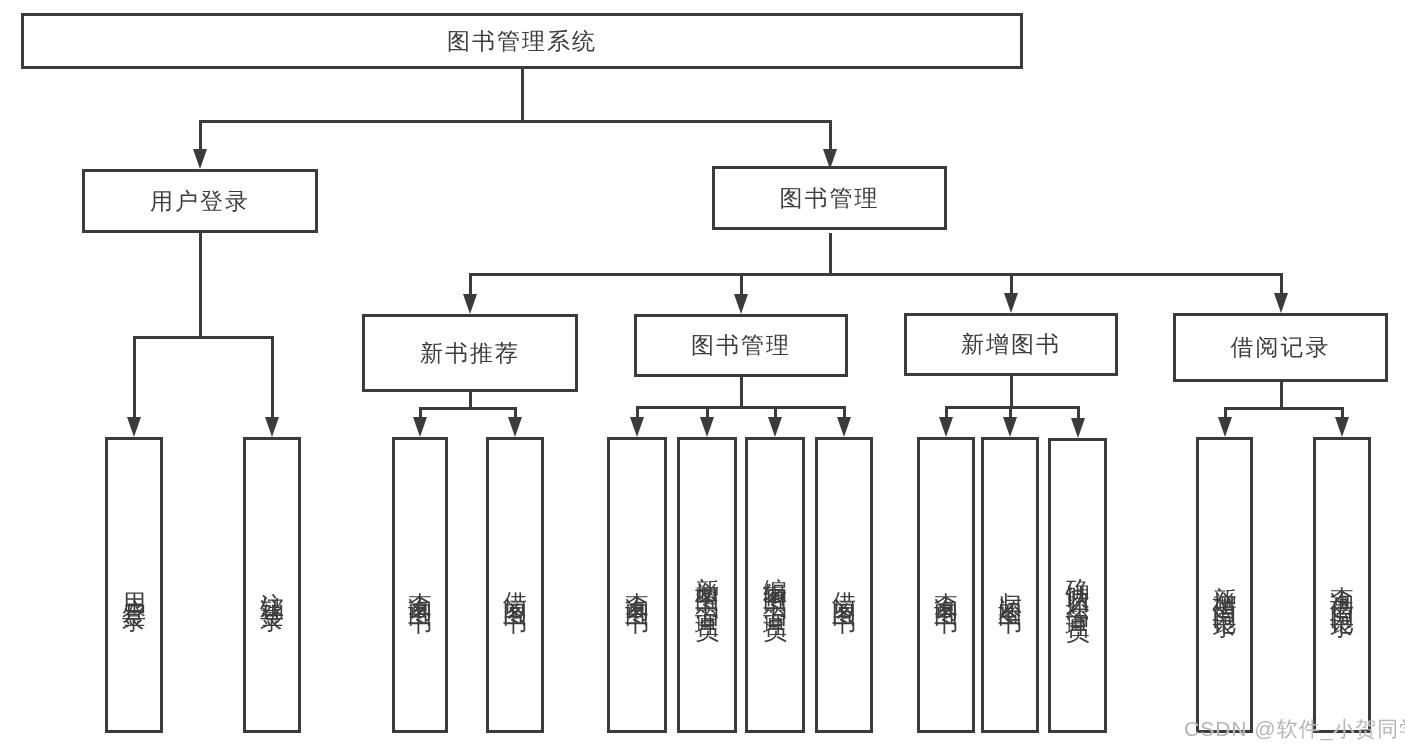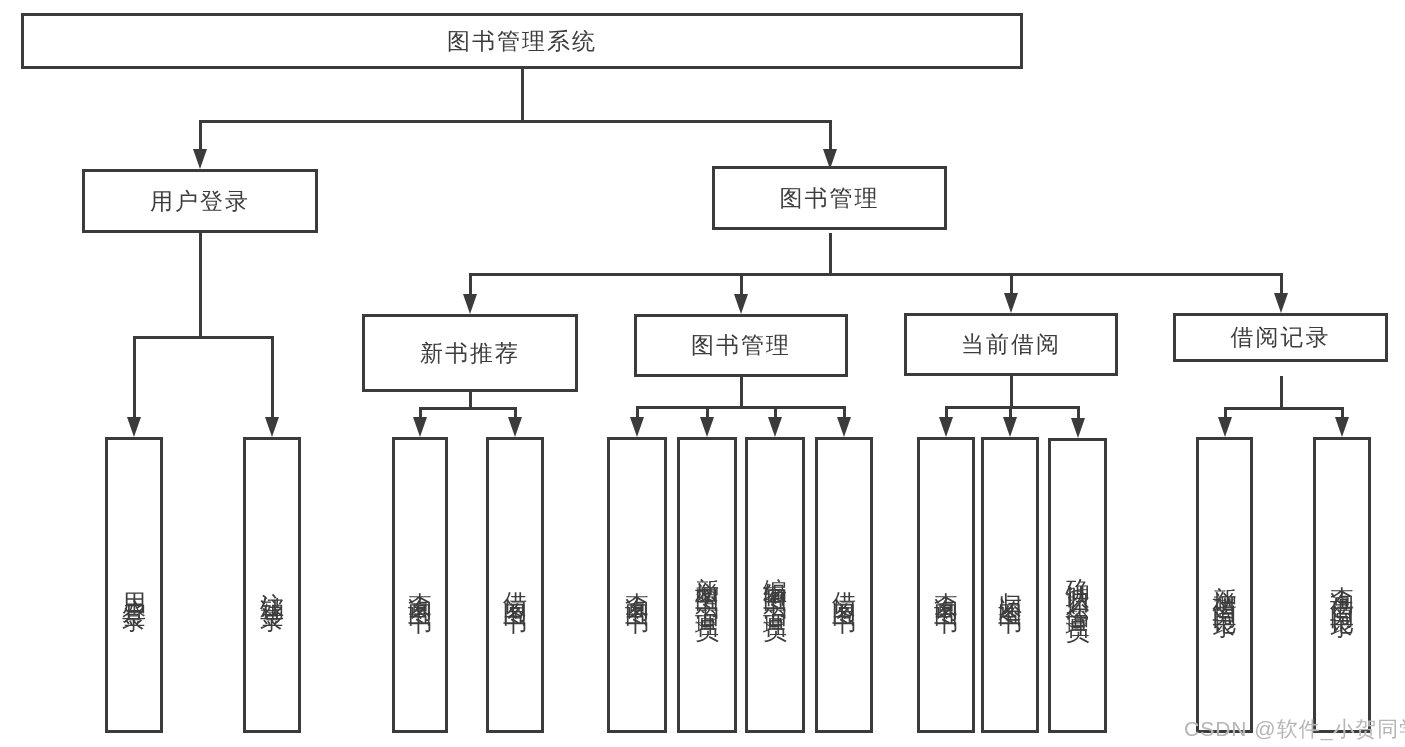--- a/index.html
+++ b/index.html
@@ -82,23 +82,23 @@
     <div class="node" style="left: 712px; top: 166px; width: 235px; height: 64px;">
       <span class="label">图书管理</span>
     </div>
     <div class="node" style="left: 362px; top: 314px; width: 216px; height: 78px;">
       <span class="label">新书推荐</span>
     </div>
     <div class="node" style="left: 634px; top: 314px; width: 214px; height: 63px;">
       <span class="label">图书管理</span>
     </div>
     <div class="node" style="left: 904px; top: 313px; width: 214px; height: 63px;">
-      <span class="label">当前借阅</span>
+      <span class="label">新增图书</span>
     </div>
-    <div class="node" style="left: 1173px; top: 313px; width: 215px; height: 49px;">
+    <div class="node" style="left: 1173px; top: 313px; width: 215px; height: 69px;">
       <span class="label">借阅记录</span>
     </div>
     <div class="node vertical" style="left: 105px; top: 437px; width: 58px; height: 296px;">
       <span class="label">用户登录</span>
     </div>
     <div class="node vertical" style="left: 243px; top: 437px; width: 58px; height: 296px;">
       <span class="label">注销登录</span>
     </div>
     <div class="node vertical" style="left: 392px; top: 437px; width: 56px; height: 296px;">
       <span class="label">查询图书</span>

